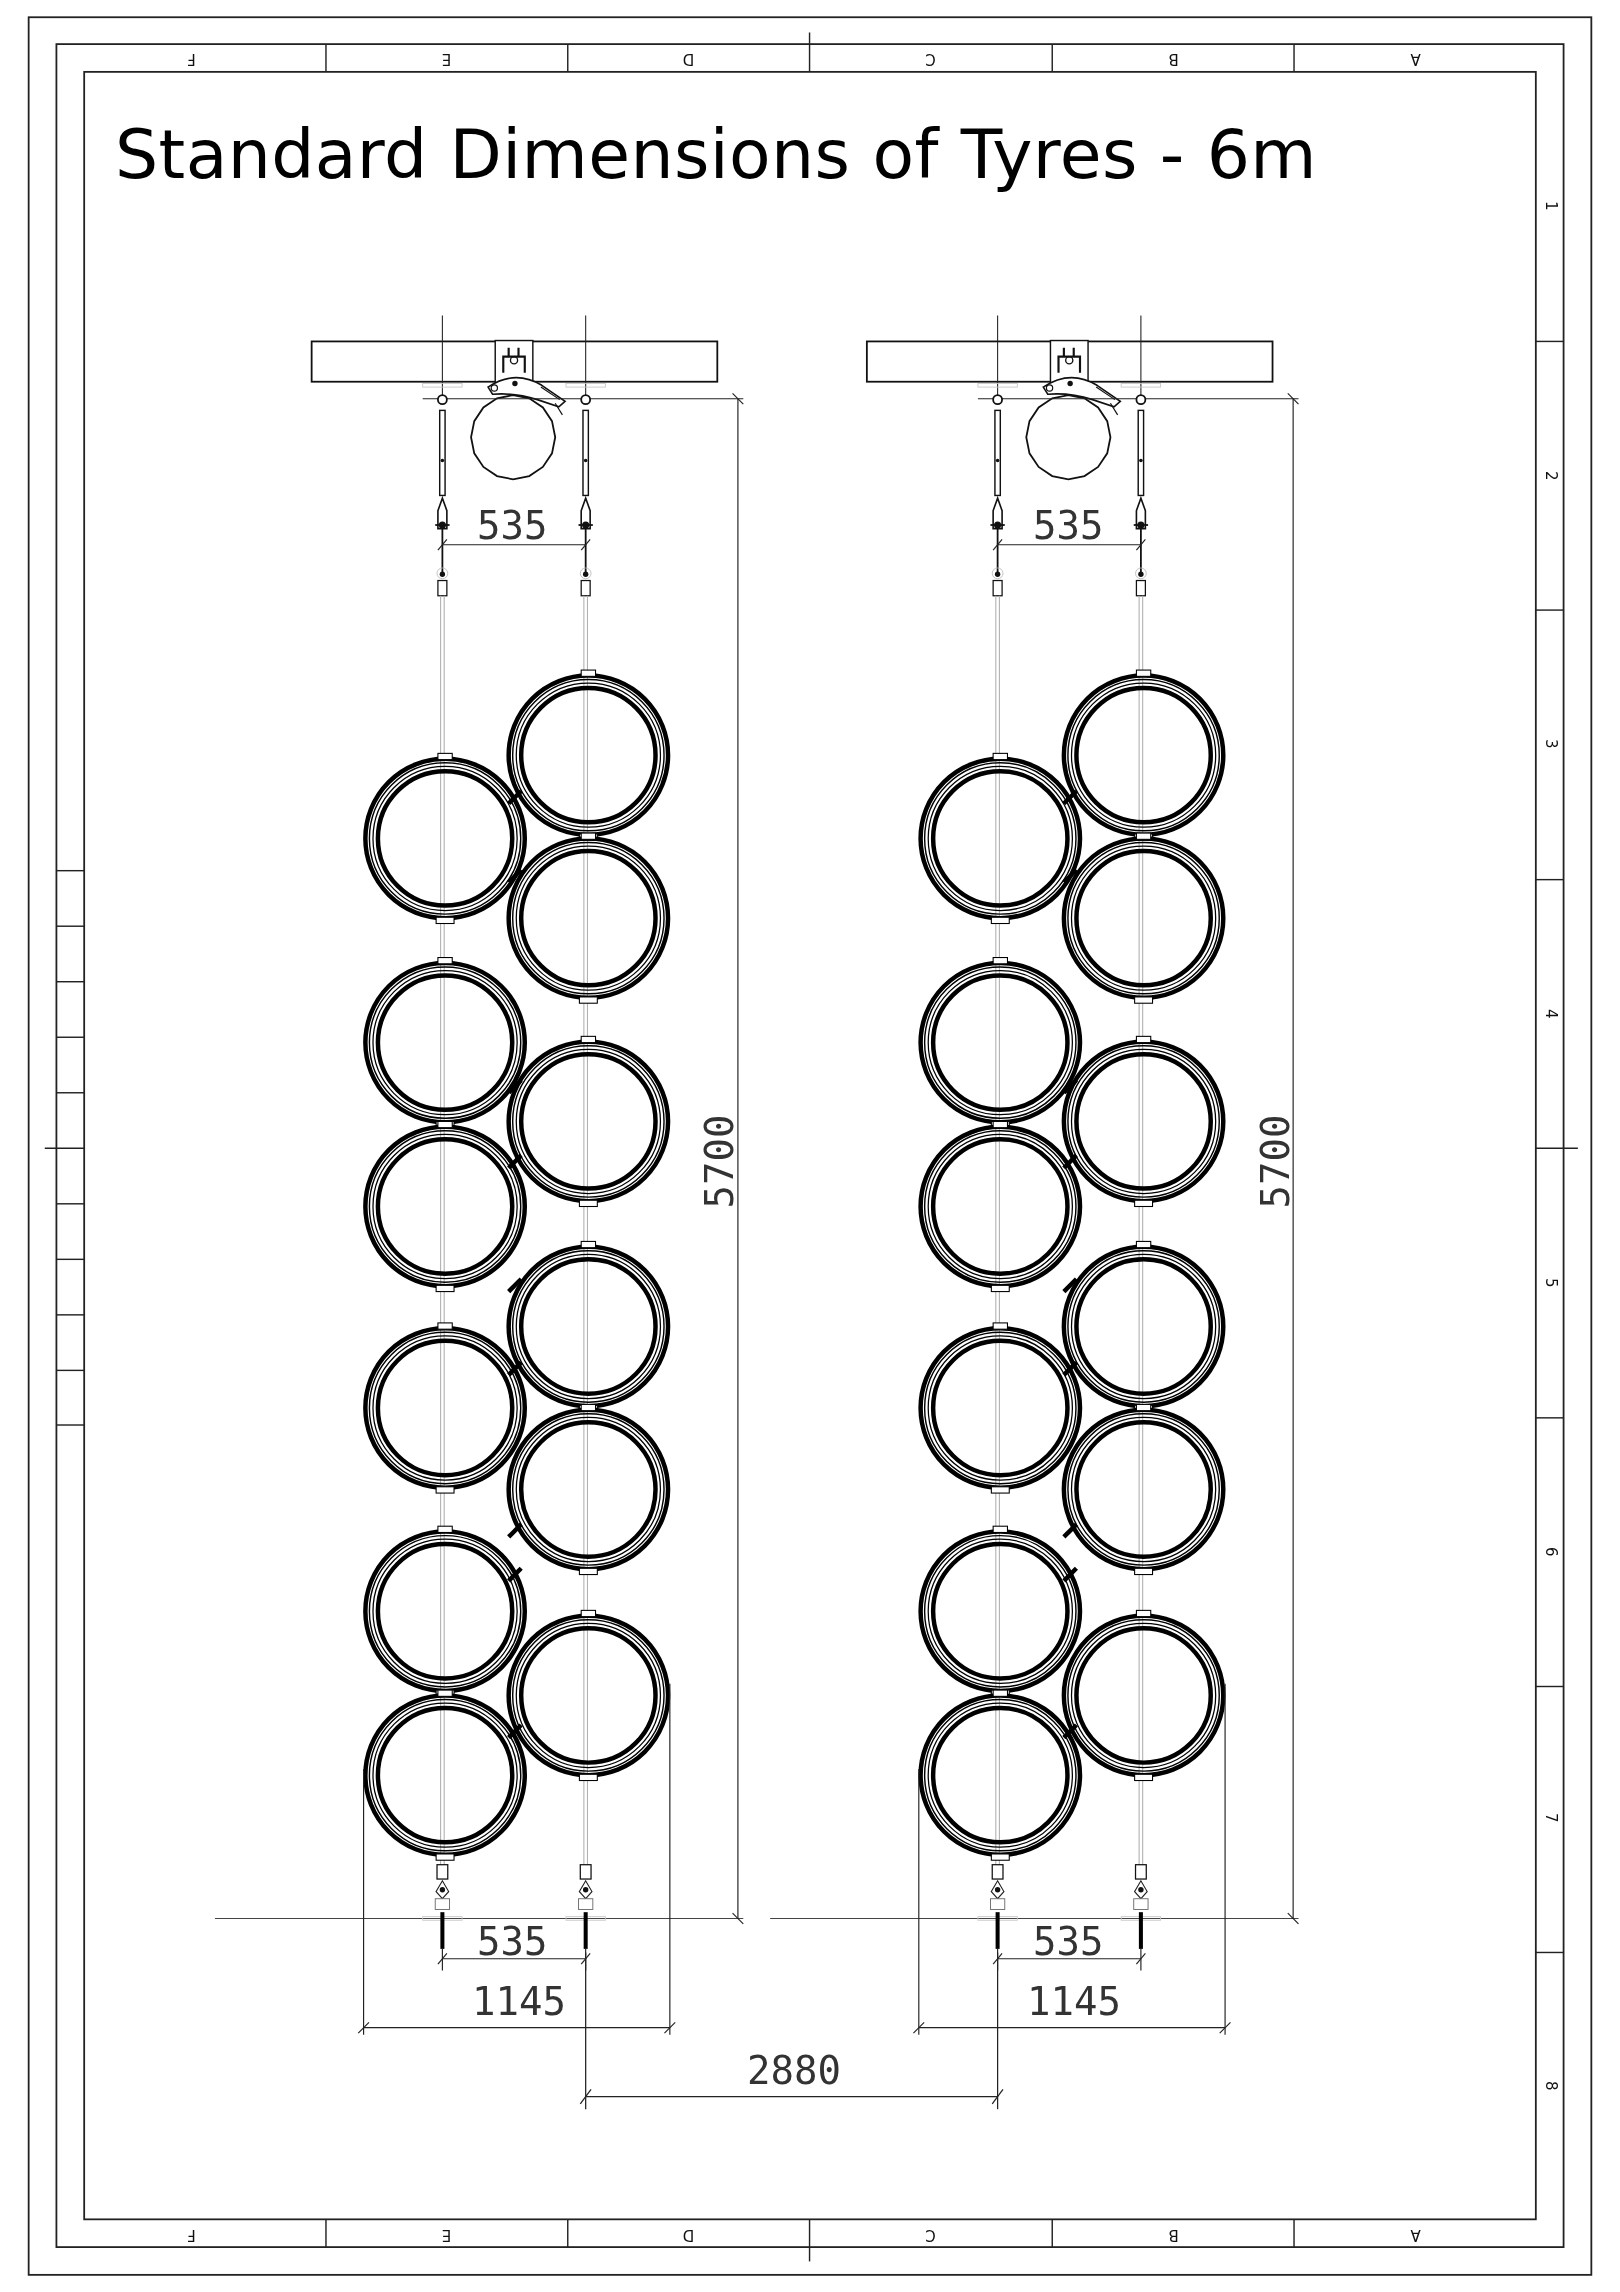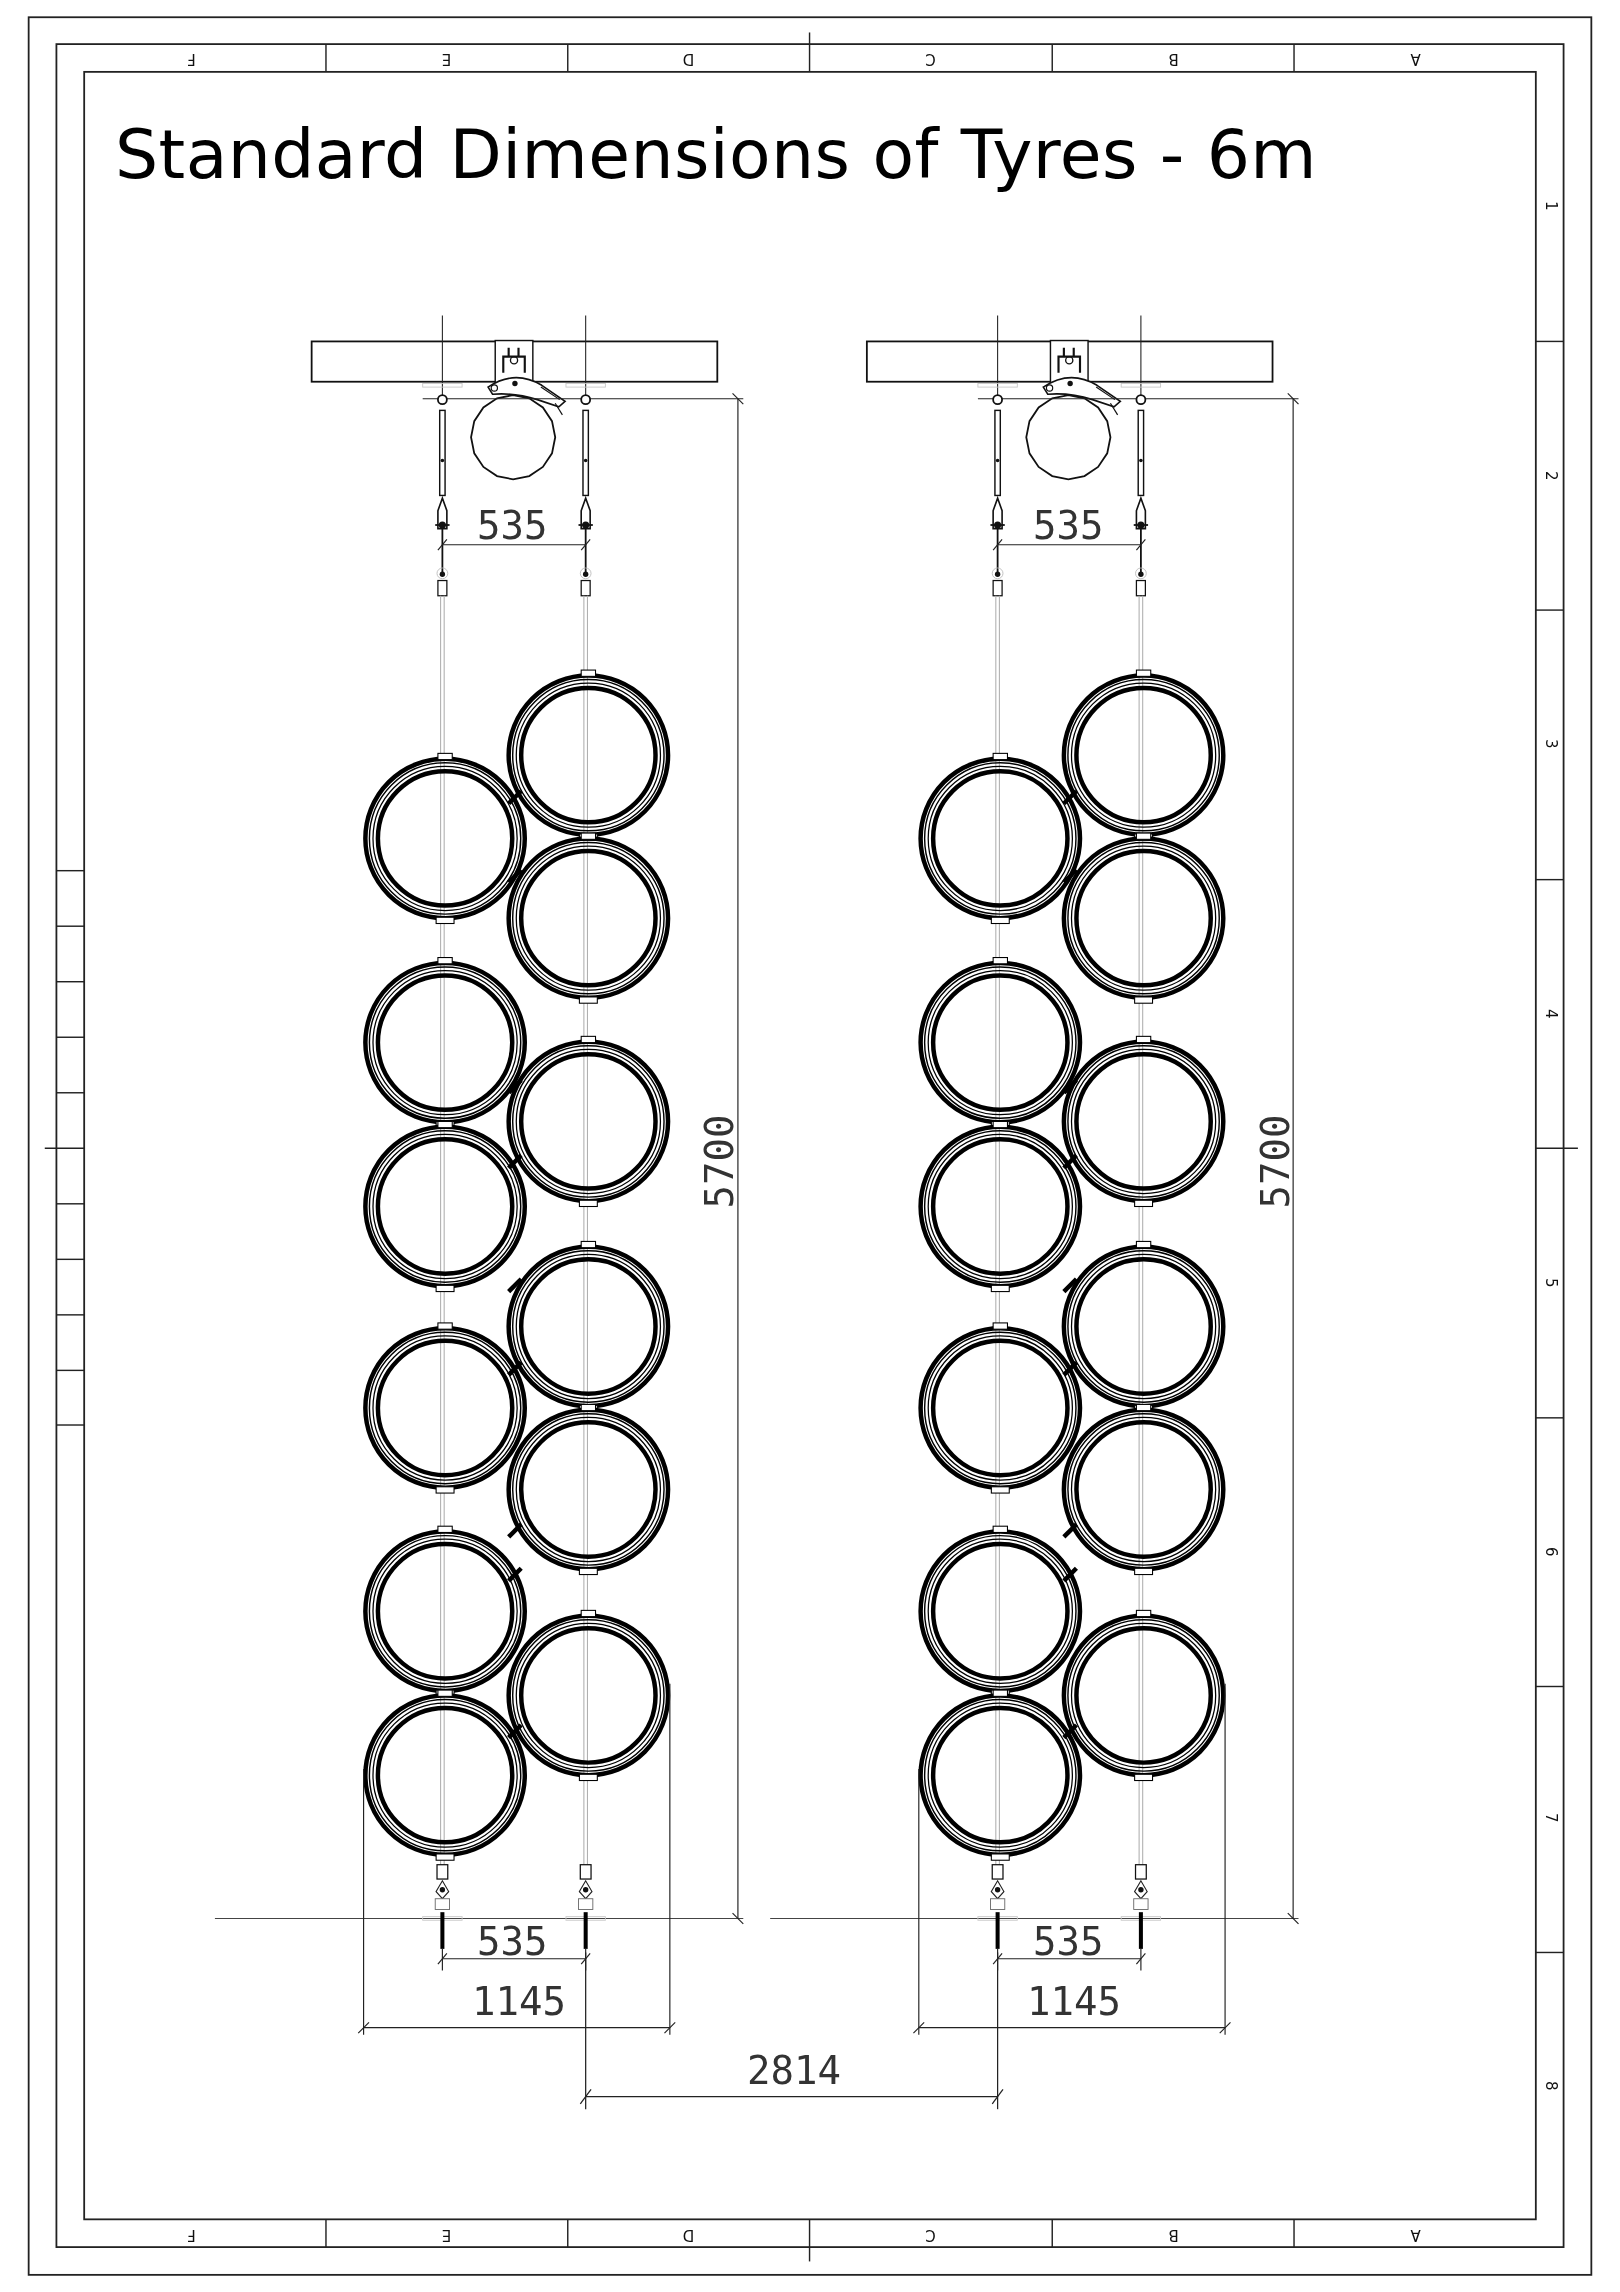--- a/index.html
+++ b/index.html
@@ -466,14 +466,14 @@
 <div class="dim-text" style="left:477px; top:506px;">535</div>
 <div class="dim-text" style="left:477px; top:1922px;">535</div>
 <div class="dim-text" style="left:472px; top:1982px;">1145</div>
 <div class="dim-text vertical" style="left:673px; top:1142px;">5700</div>
 
 <div class="dim-text" style="left:1033px; top:506px;">535</div>
 <div class="dim-text" style="left:1033px; top:1922px;">535</div>
 <div class="dim-text" style="left:1027px; top:1982px;">1145</div>
 <div class="dim-text vertical" style="left:1229px; top:1142px;">5700</div>
 
-<div class="dim-text" style="left:747px; top:2051px;">2814</div>
+<div class="dim-text" style="left:747px; top:2051px;">2880</div>
 
 
 </body></html>

